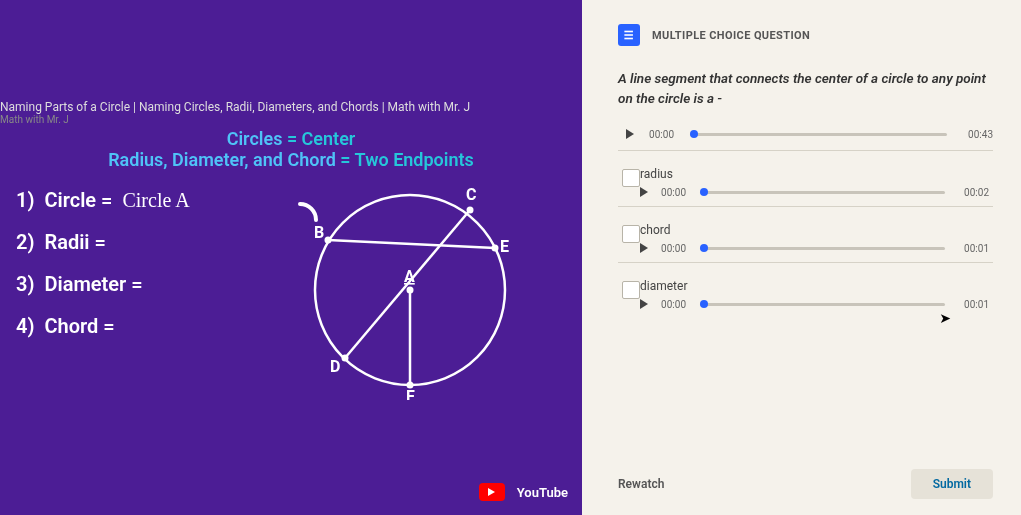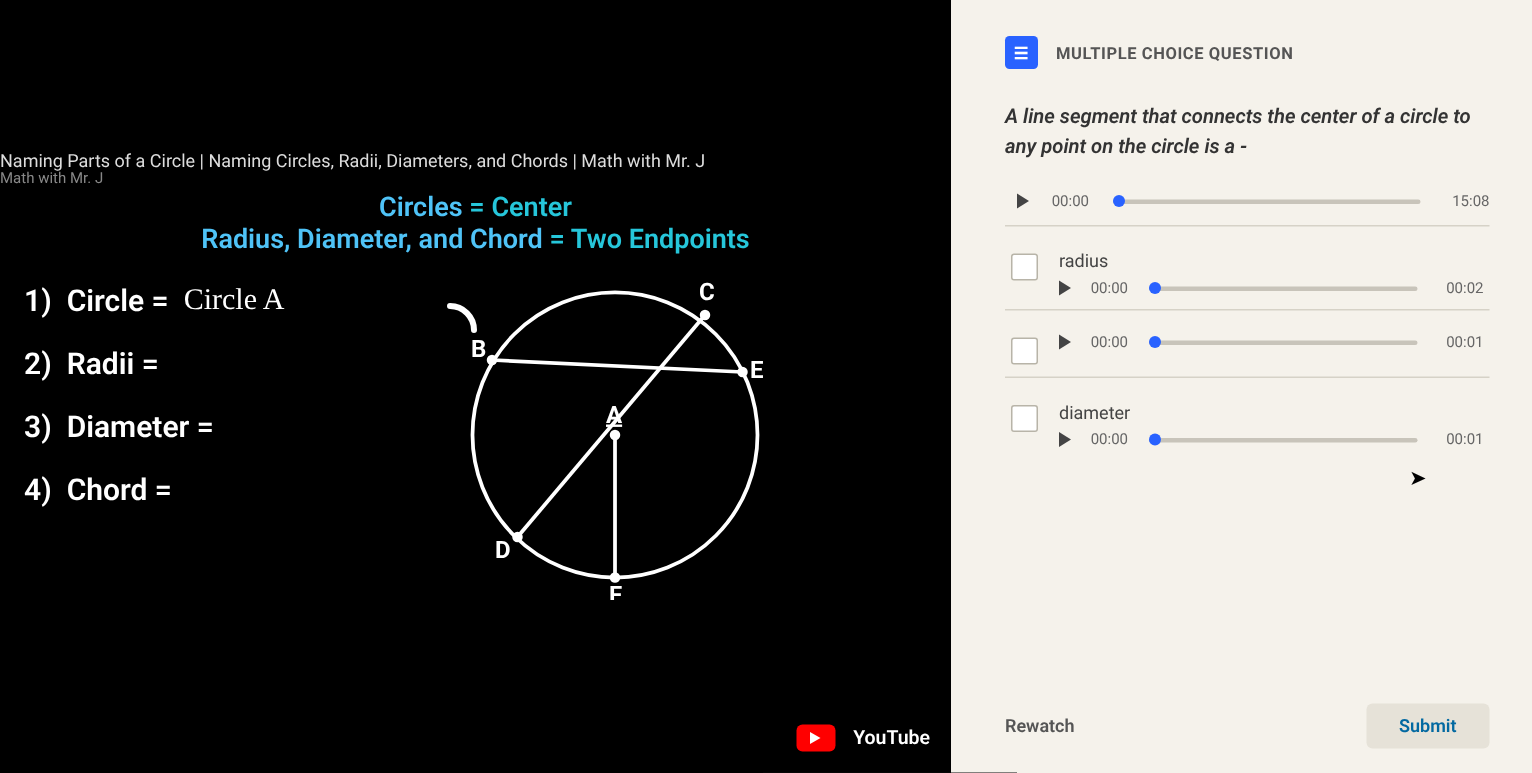--- a/index.html
+++ b/index.html
@@ -5,23 +5,23 @@
     * { margin: 0; padding: 0; box-sizing: border-box; }
     body {
       font-family: -apple-system, BlinkMacSystemFont, "Segoe UI", Roboto, sans-serif;
       background: #1a1a1a;
       width: 1021px;
       height: 515px;
       display: flex;
       overflow: hidden;
     }
     .video-pane {
-      width: 634px;
+      width: 582px;
       height: 100%;
-      background: #000000;
+      background: #4c1d95;
       position: relative;
       color: #fff;
       padding-top: 100px;
     }
     .video-title-row {
       position: absolute;
       top: 100px;
       left: 0;
       font-size: 12px;
       color: #8a8a8a;
@@ -94,21 +94,21 @@
       border-top:5px solid transparent; border-bottom:5px solid transparent;
       cursor:pointer;
     }
     .track { flex:1; height:3px; background:#c8c4ba; border-radius:2px; position:relative; margin:0 6px; }
     .track .dot { width:8px; height:8px; background:#2962ff; border-radius:50%; position:absolute; left:0; top:-3px; }
     .time { font-size:10px; color:#666; min-width:30px;text-align:right;}
     .question-audio { margin: 6px 0 10px 8px; }
     .opt {
       border-top: 1px solid #d6d2c7;
       padding: 16px 4px 8px 4px;
-      display:flex; align-items:flex-start; gap:14px;
+      display:flex; align-items:flex-start; 
     }
     .checkbox {
       width:18px; height:18px; border:1.5px solid #b8b4a8; border-radius:2px;
       background:#fff; flex-shrink:0; margin-top:2px; cursor:pointer;
     }
     .opt-body { flex:1; }
     .opt-label { font-size:12px; color:#444; margin-bottom:6px; }
     .opt-audio { display:flex; align-items:center; gap:8px; }
     .footer-row {
       margin-top:auto;
@@ -196,41 +196,42 @@
     <span>MULTIPLE CHOICE QUESTION</span>
   </div>
   <div class="question">A line segment that connects the center of a circle to any point on the circle is a -</div>
 
   <div class="audio-row question-audio">
     <div class="play-tri"></div>
     <span class="time">00:00</span>
     <div class="track">
         <div class="dot"></div>
       </div>
-    <span class="time">15:08</span>
+    <span class="time">00:43</span>
   </div>
 
   <div class="opt">
     <div class="checkbox"></div>
     <div class="opt-body">
       <div class="opt-label">radius</div>
       <div class="audio-row opt-audio">
         <div class="play-tri"></div>
         <span class="time">00:00</span>
         <div class="track">
             <div class="dot"></div>
           </div>
         <span class="time">00:02</span>
       </div>
     </div>
   </div>
 
   <div class="opt">
     <div class="checkbox"></div>
     <div class="opt-body">
+      <div class="opt-label">chord</div>
       <div class="audio-row opt-audio">
         <div class="play-tri"></div>
         <span class="time">00:00</span>
         <div class="track">
             <div class="dot"></div>
           </div>
         <span class="time">00:01</span>
       </div>
     </div>
   </div>

